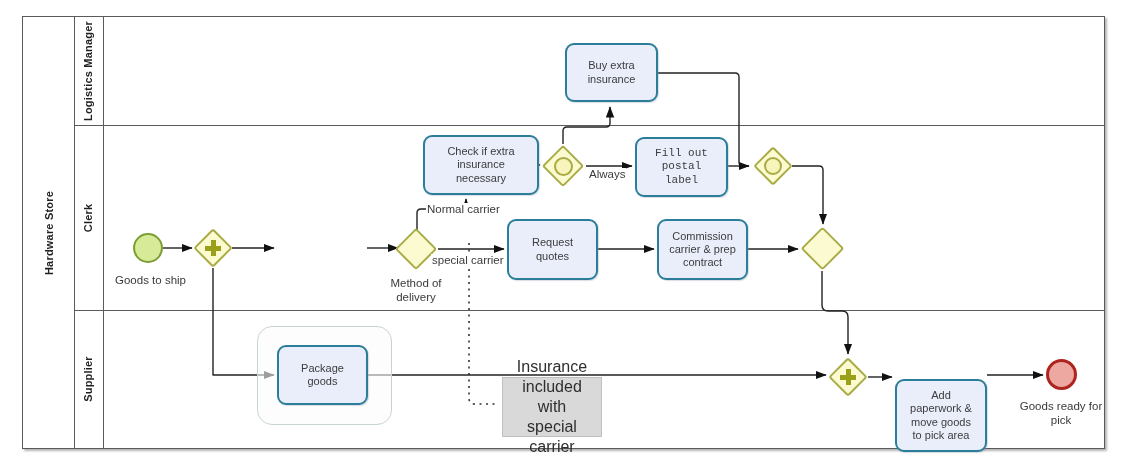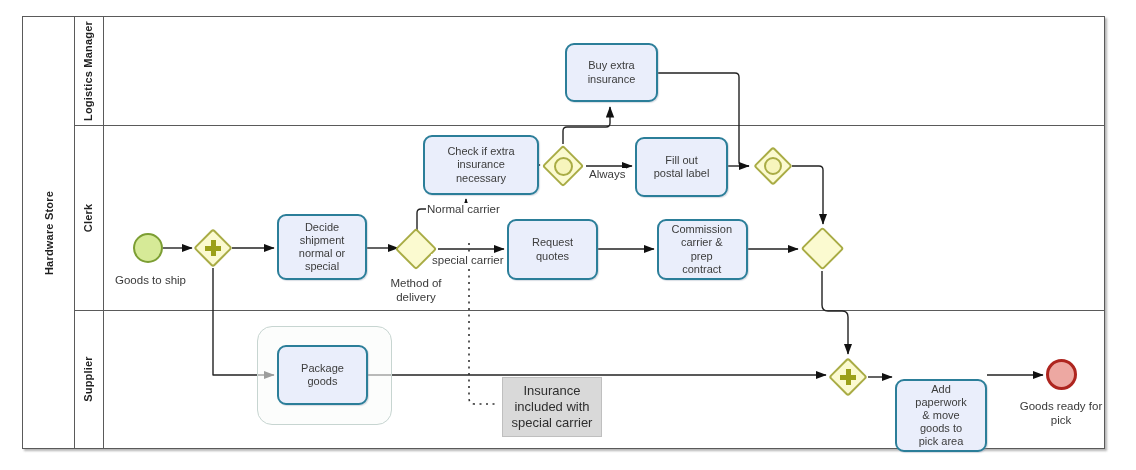--- a/index.html
+++ b/index.html
@@ -17,22 +17,22 @@
   .v-label{
     position:absolute;transform:translate(-50%,-50%) rotate(-90deg);
     white-space:nowrap;font-size:11px;font-weight:bold;color:#1f1f1f;letter-spacing:.2px;
   }
   
   svg.connectors{position:absolute;left:0;top:0;z-index:2;pointer-events:none;}
   
   .task{
     position:absolute;z-index:3;box-sizing:border-box;
     background:var(--task-fill,#eaeefb);border:2px solid var(--task-border,#2b7e99);
-    border-radius:9px;display:flex;align-items:center;justify-content:flex-end;
-    font-size:11px;line-height:1.2;color:#3c3c3c;text-align:center;padding:3px 14px;
+    border-radius:9px;display:flex;align-items:center;justify-content:flex-start;
+    font-size:11px;line-height:1.2;color:#3c3c3c;text-align:center;padding:3px 8px;
     box-shadow:1px 1px 1px rgba(150,160,180,.35);
   }
   .gateway{
     position:absolute;z-index:3;box-sizing:border-box;
     background:var(--gateway-fill,#fbfad0);border:2px solid var(--gateway-border,#a9ac45);
     transform:rotate(45deg);border-radius:3px;
   }
   .gw-inner{
     position:absolute;inset:0;transform:rotate(-45deg);
     display:flex;align-items:center;justify-content:center;
@@ -54,21 +54,21 @@
     position:absolute;z-index:3;font-size:11.5px;color:#3a3a3a;background:#fff;
     padding:0 1px;white-space:nowrap;
   }
   .group-box{
     position:absolute;z-index:2;box-sizing:border-box;
     border:1.5px solid #c7d5d1;border-radius:15px;background:rgba(250,252,250,.6);
   }
   .annotation{
     position:absolute;z-index:3;box-sizing:border-box;background:var(--annotation-fill,#d9d9d9);
     border:1px solid #bfbfbf;display:flex;align-items:center;justify-content:center;
-    font-size:13px;line-height:1.25;color:#2e2e2e;text-align:center;padding:4px 8px;
+    font-size:16px;line-height:1.25;color:#2e2e2e;text-align:center;padding:4px 8px;
   }
 </style>
 </head>
 <body>
 
 <div id="canvas">
 
   <div class="pool">
     <div class="pool-line" style="left:51px;top:0;width:1px;height:431px;"></div>
     <div class="pool-line" style="left:80px;top:0;width:1px;height:431px;"></div>
@@ -137,33 +137,30 @@
   </div>
 
   <div class="gateway" style="left:807px;top:233px;width:31px;height:31px;"></div>
 
   <div class="gateway" style="left:834px;top:363px;width:28px;height:28px;">
     <div class="gw-inner">
         <span class="plus"></span>
       </div>
   </div>
 
-  <div class="task" style="left:277px;top:214px;width:90px;height:66px;">
-    <span>Decide shipment normal or special</span>
-  </div>
 
   <div class="task" style="left:423px;top:135px;width:116px;height:60px;">
     <span>Check if extra insurance necessary</span>
   </div>
 
   <div class="task" style="left:565px;top:43px;width:93px;height:59px;">
     <span>Buy extra insurance</span>
   </div>
 
-  <div class="task" style="left:635px;top:137px;width:93px;height:60px;">
+  <div class="task" style="left:635px;top:137px;width:93px;height:60px;font-family:Liberation Mono, monospace;">
     <span>Fill out postal label</span>
   </div>
 
   <div class="task" style="left:507px;top:219px;width:91px;height:61px;">
     <span>Request quotes</span>
   </div>
 
   <div class="task" style="left:657px;top:219px;width:91px;height:61px;">
     <span>Commission carrier &amp; prep contract</span>
   </div>

